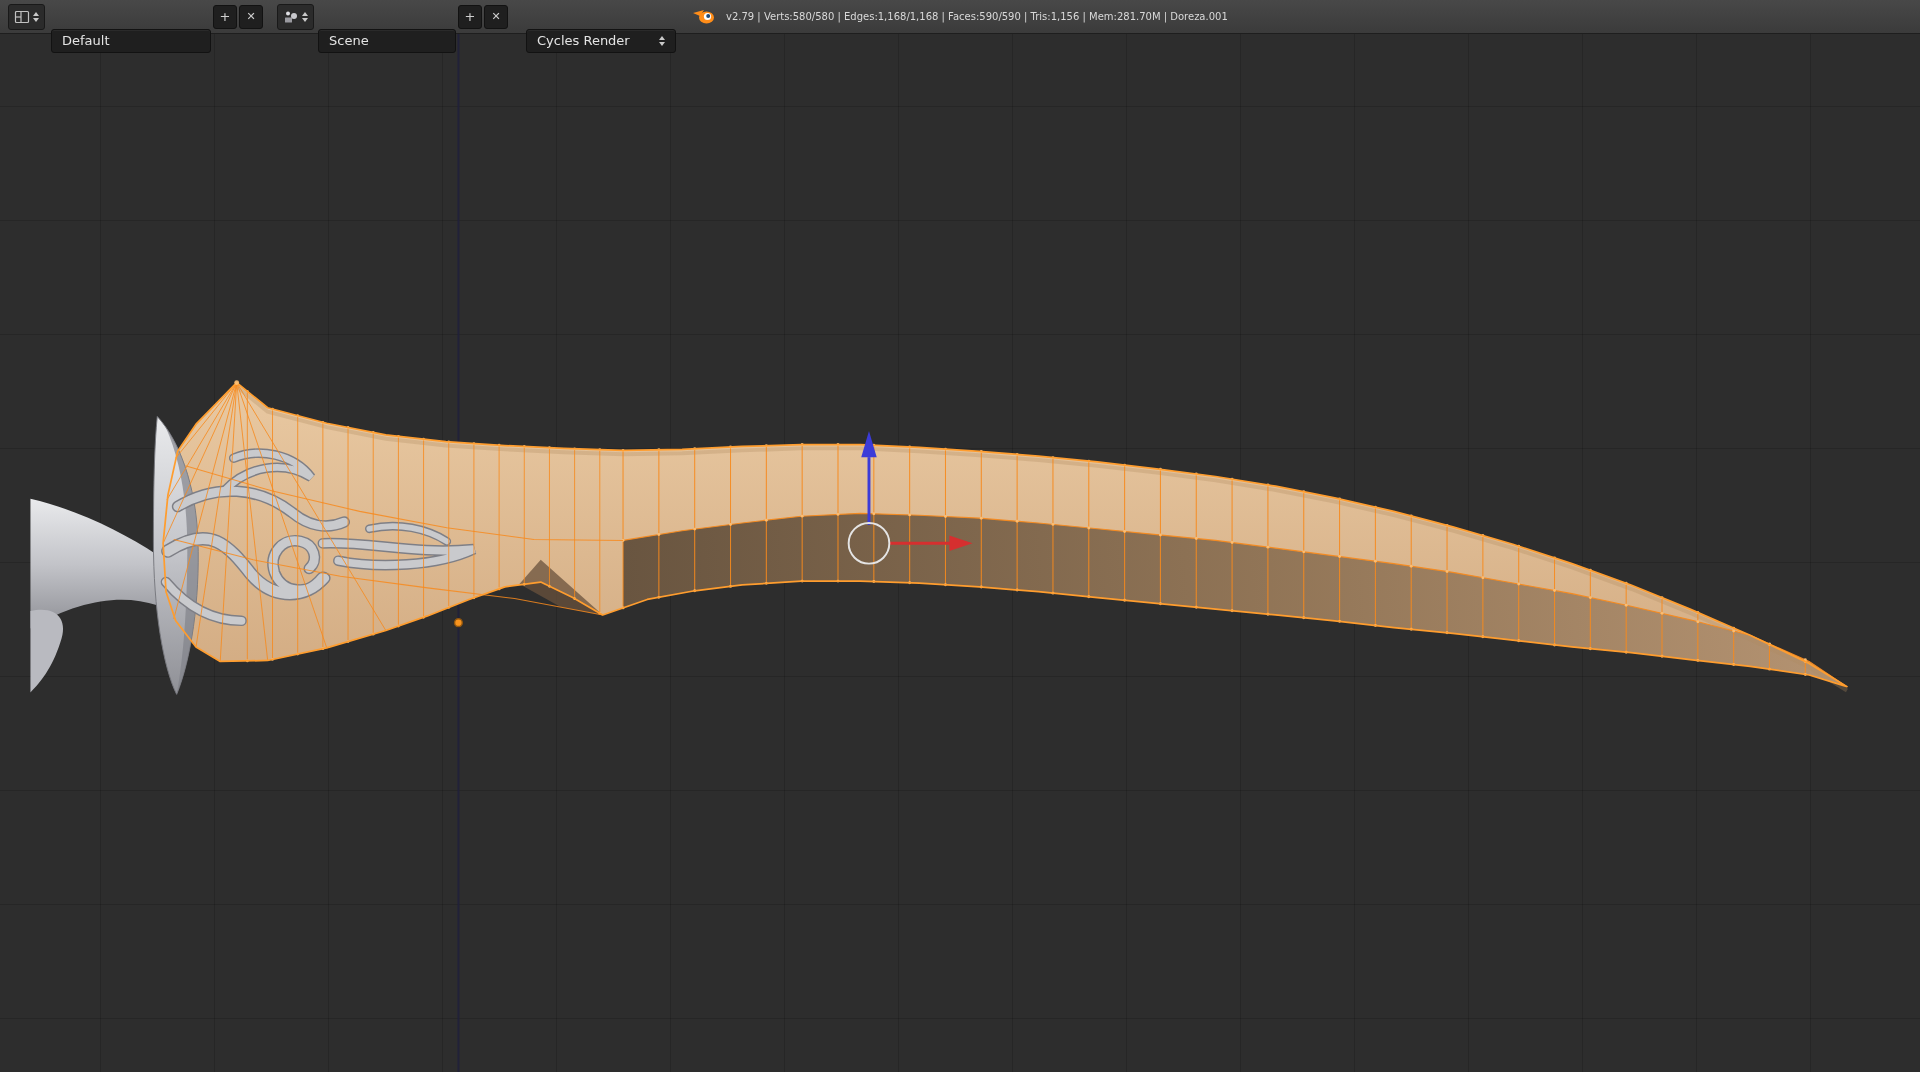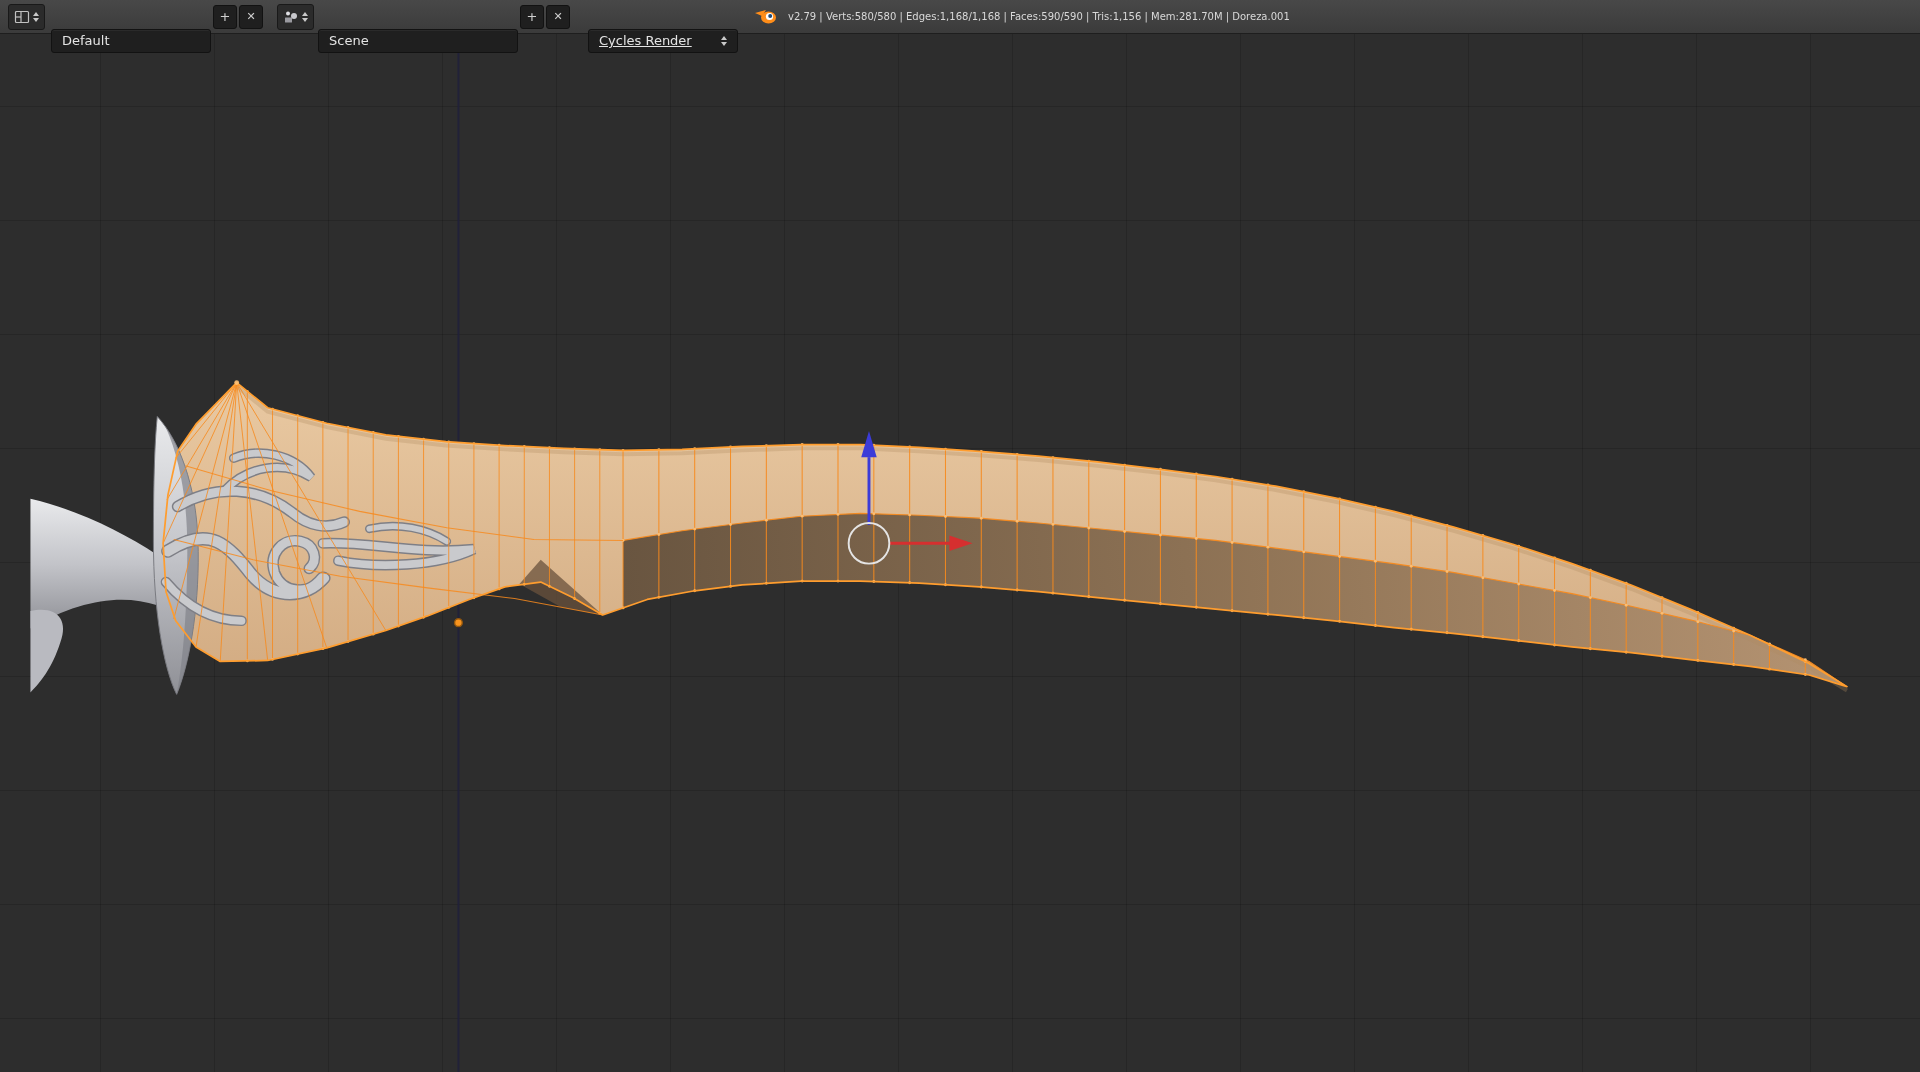--- a/index.html
+++ b/index.html
@@ -38,22 +38,22 @@
   .sq.close{font-size:11px;}
   .arrows{display:flex;flex-direction:column;gap:2px;align-items:center;}
   .tri{width:0;height:0;border-left:3px solid transparent;border-right:3px solid transparent;display:block;}
   .tri.up{border-bottom:4px solid #c9c9c9;}
   .tri.down{border-top:4px solid #c9c9c9;}
   .engine{justify-content:space-between;width:150px;}
   .stats{
     color:#d9d9d9;font-size:10px;margin-left:10px;white-space:nowrap;
   }
   .ml6{margin-left:6px;} .ml2{margin-left:2px;} .ml14{margin-left:14px;}
-  .ml18{margin-left:18px;text-decoration:underline;} .ml16{margin-left:16px;} .ml4{margin-left:4px;}
-  .w160{width:160px;} .w175{width:200px;}
+  .ml18{margin-left:18px;} .ml16{margin-left:16px;} .ml4{margin-left:4px;}
+  .w160{width:160px;} .w175{width:138px;}
   
   .viewport{
     position:absolute;top:34px;left:0;right:0;bottom:0;
     background-color:#2d2d2d;
     background-image:
       linear-gradient(to right, rgba(0,0,0,0.16) 1px, transparent 1px),
       linear-gradient(to bottom, rgba(0,0,0,0.16) 1px, transparent 1px);
     background-size:114px 114px;
     background-position:100px 72px;
   }

